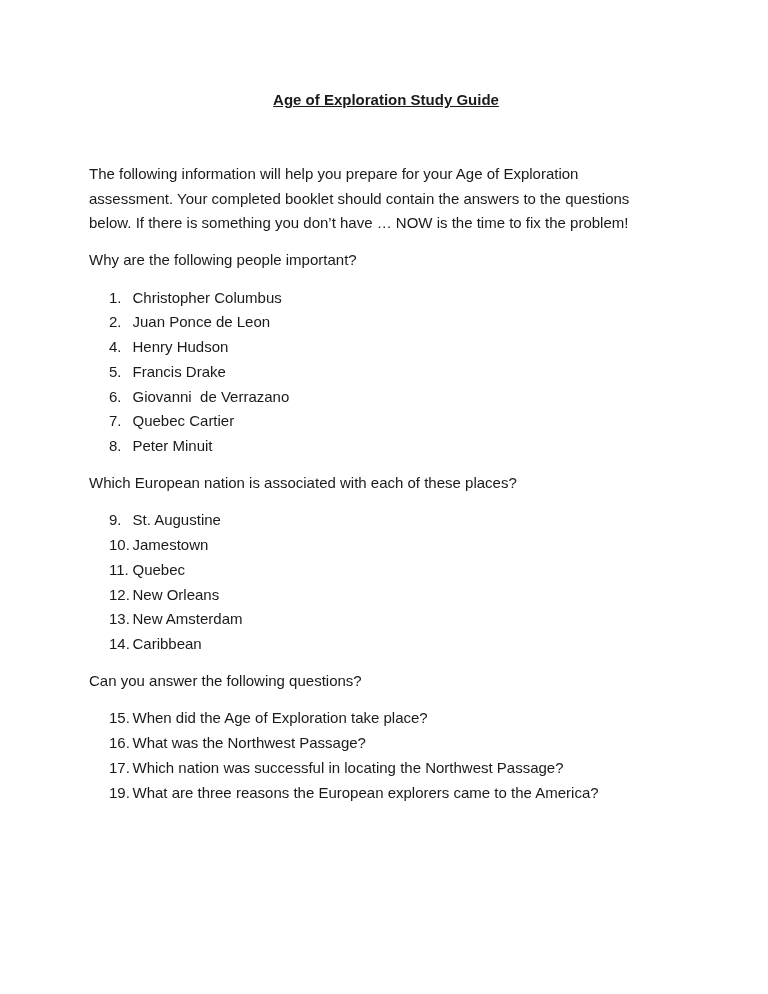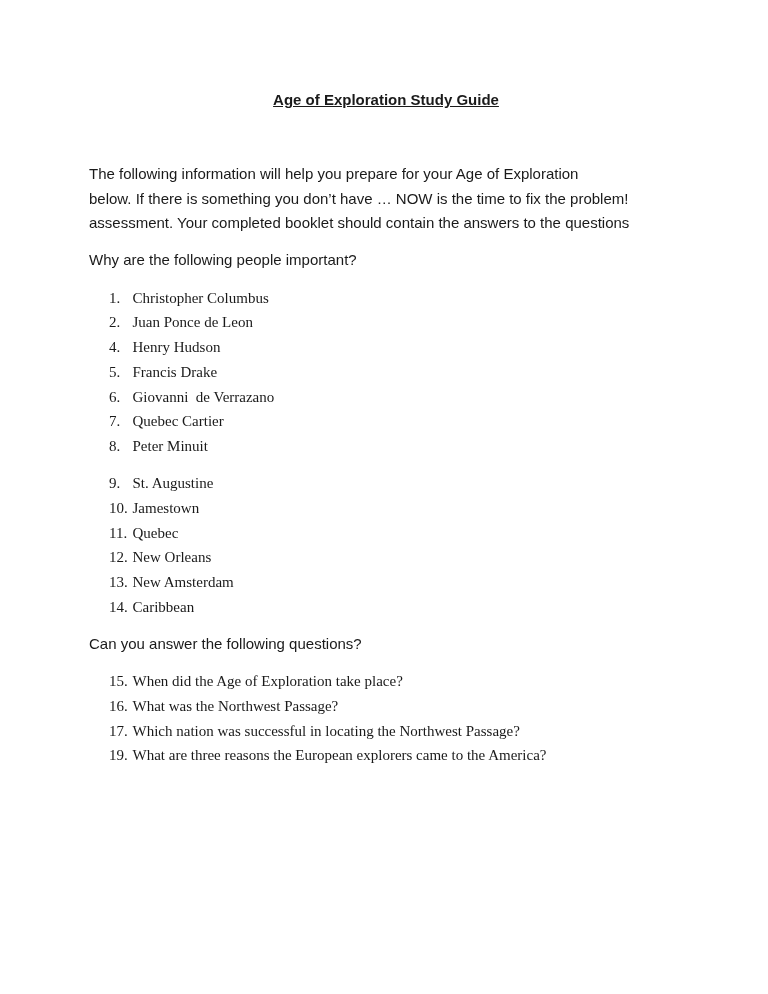--- a/index.html
+++ b/index.html
@@ -25,49 +25,50 @@
     line-height: 24.75px;
   }
   .para { margin: 0 0 12.4px 0; }
   .para .line { white-space: pre; }
   .section-heading { margin: 0 0 12.4px 0; }
   .num-list {
     margin: 0 0 12.4px 20px;
     padding: 0;
     list-style: none;
   }
-  .num-item { padding-left: 23.5px; font-family: Liberation Serif, serif; }
+  .num-item { padding-left: 23.5px; }
   .num-item .num {
     display: inline-block;
     min-width: 23.5px;
     margin-left: -23.5px;
   }
   .num-item .item-text { white-space: pre-wrap; }
 </style>
 </head>
 <body>
 
 <div class="page">
   <h1 class="doc-title">Age of Exploration Study Guide</h1>
   <div class="para">
       <div class="line">The following information will help you prepare for your Age of Exploration</div>
+      <div class="line">assessment. Your completed booklet should contain the answers to the questions</div>
       <div class="line">below. If there is something you don’t have … NOW is the time to fix the problem!</div>
-      <div class="line">assessment. Your completed booklet should contain the answers to the questions</div>
     </div>
   <div>
       <p class="section-heading">Why are the following people important?</p>
       <div class="num-list">
         <div class="num-item"><span class="num">1.</span><span class="item-text">Christopher Columbus</span></div>
         <div class="num-item"><span class="num">2.</span><span class="item-text">Juan Ponce de Leon</span></div>
         <div class="num-item"><span class="num">4.</span><span class="item-text">Henry Hudson</span></div>
         <div class="num-item"><span class="num">5.</span><span class="item-text">Francis Drake</span></div>
         <div class="num-item"><span class="num">6.</span><span class="item-text">Giovanni  de Verrazano</span></div>
         <div class="num-item"><span class="num">7.</span><span class="item-text">Quebec Cartier</span></div>
         <div class="num-item"><span class="num">8.</span><span class="item-text">Peter Minuit</span></div>
       </div>
+      <p class="section-heading">Which European nation is associated with each of these places?</p>
       <div class="num-list">
         <div class="num-item"><span class="num">9.</span><span class="item-text">St. Augustine</span></div>
         <div class="num-item"><span class="num">10.</span><span class="item-text">Jamestown</span></div>
         <div class="num-item"><span class="num">11.</span><span class="item-text">Quebec</span></div>
         <div class="num-item"><span class="num">12.</span><span class="item-text">New Orleans</span></div>
         <div class="num-item"><span class="num">13.</span><span class="item-text">New Amsterdam</span></div>
         <div class="num-item"><span class="num">14.</span><span class="item-text">Caribbean</span></div>
       </div>
       <p class="section-heading">Can you answer the following questions?</p>
       <div class="num-list">

